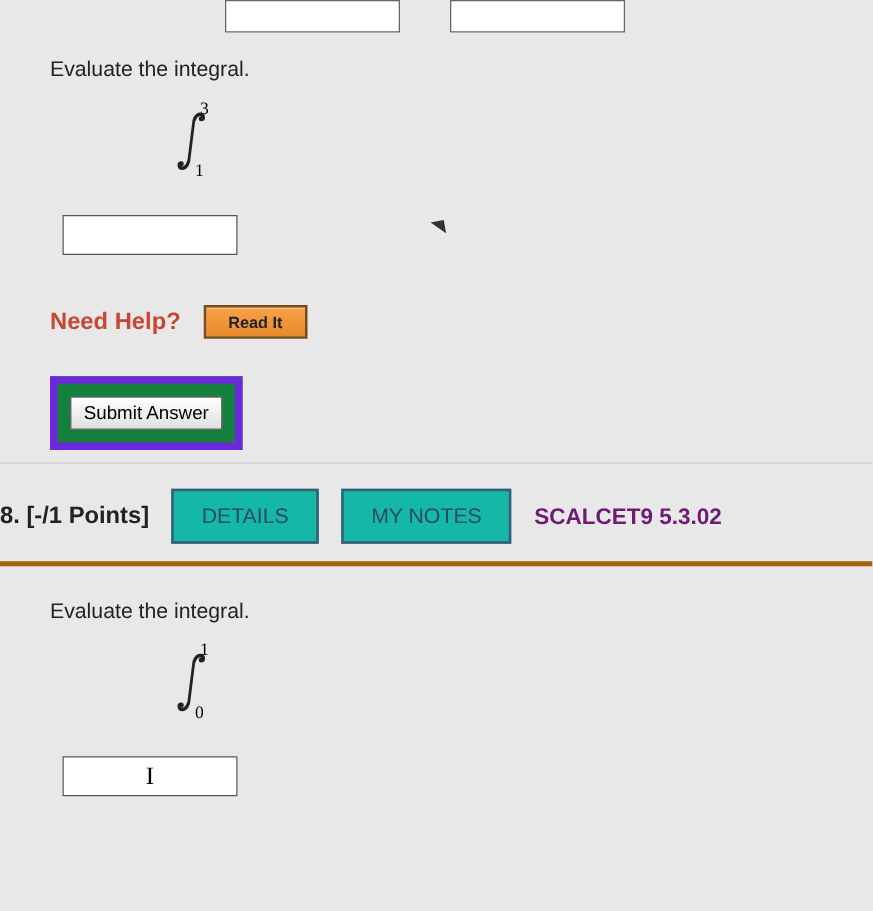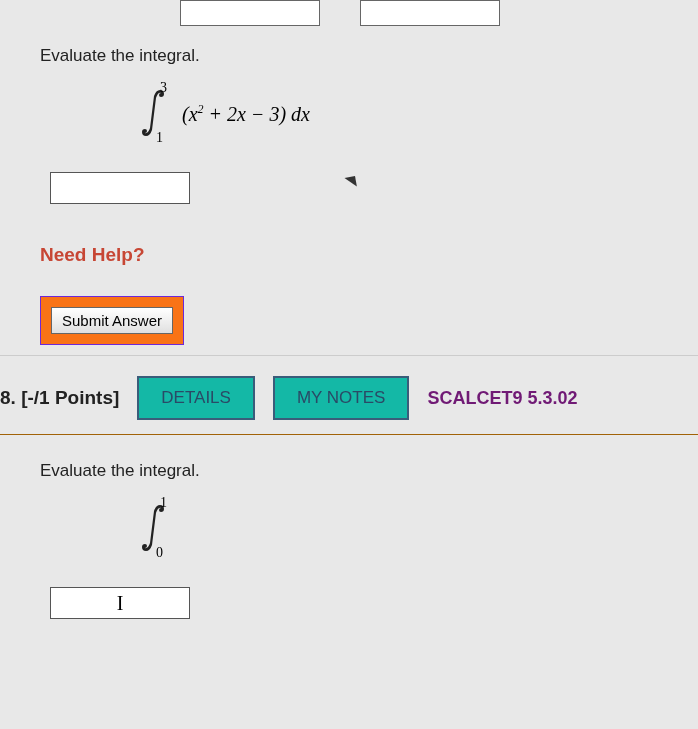--- a/index.html
+++ b/index.html
@@ -92,39 +92,39 @@
       background: linear-gradient(#f7a24a, #e88a2a);
       border: 2px solid #7a4a1a;
       padding: 4px 18px;
       font-size: 13px;
       font-weight: bold;
       color: #222;
       cursor: pointer;
       box-shadow: inset 0 1px 0 rgba(255,255,255,0.4);
     }
     .submit-wrap {
-      background: #f97316;
-      border: 1px solid #6d28d9;
+      background: #15803d;
+      border: 6px solid #6d28d9;
       padding: 10px;
       width: fit-content;
       margin-left: 0;
     }
     .submit-btn {
       background: linear-gradient(#fff, #e0e0e0);
       border: 1px solid #666;
       padding: 4px 10px;
       font-size: 15px;
       cursor: pointer;
     }
     .question-header {
       display: flex;
       align-items: center;
       gap: 18px;
       padding: 20px 0 14px 0;
-      border-bottom: 1px solid #a16207;
+      border-bottom: 4px solid #a16207;
     }
     .qnum {
       font-size: 19px;
       font-weight: bold;
       color: #222;
     }
     .outline-btn {
       background: #14b8a6;
       border: 2px solid #3a5c7a;
       color: #2a4a66;
@@ -163,31 +163,29 @@
   <div class="prompt">Evaluate the integral.</div>
 
   <div class="integral">
     <span class="int-sign">
       <svg viewBox="0 0 28 56">
           <path d="M20 4 Q24 4 24 8 Q24 11 21 11 Q19 11 19 9 Q19 7 21 7 Q18 6 16 12 L12 44 Q10 50 6 50 Q2 50 2 46 Q2 43 5 43 Q7 43 7 45 Q7 47 5 47 Q8 48 10 42 L14 10 Q16 4 20 4 Z" fill="#222"></path>
         </svg>
       <span class="int-upper">3</span>
       <span class="int-lower">1</span>
     </span>
-    <span class="integrand">
-      <span>(x</span><span class="sup">2</span><span> + 2x − 3) </span><span>dx</span>
-    </span>
   </div>
 
   <span class="smudge">◥</span>
 
   <input class="answer-input" type="text" value="" style="">
 
   <div class="help-row">
     <span class="need-help">Need Help?</span>
+    <button class="orange-btn">Read It</button>
   </div>
 
   <div class="submit-wrap">
     <button class="submit-btn">Submit Answer</button>
   </div>
 </div>
 
 <div class="question-header">
   <span class="qnum">
     <span>8.</span>

